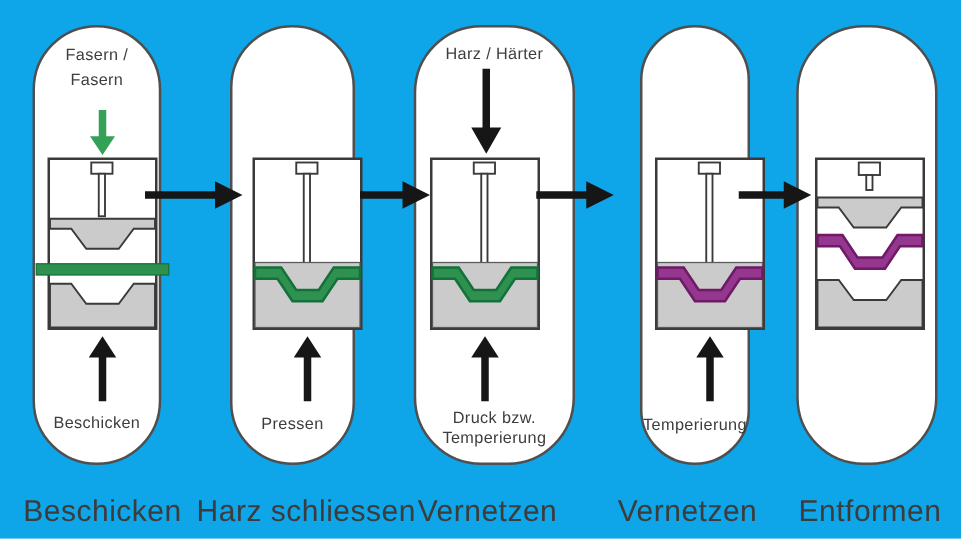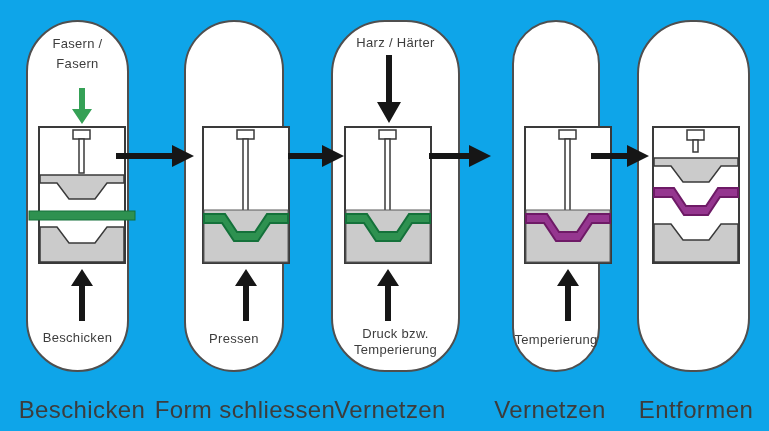--- a/index.html
+++ b/index.html
@@ -133,18 +133,18 @@
     <polygon points="0,9 34,9 34,1 56,12 34,23 34,15 0,15" fill="#161616"></polygon>
   </svg>
   <svg class="abs" style="left:429px;top:144px" width="62" height="24">
     <polygon points="0,9 40,9 40,1 62,12 40,23 40,15 0,15" fill="#161616"></polygon>
   </svg>
   <svg class="abs" style="left:591px;top:144px" width="58" height="24">
     <polygon points="0,9 36,9 36,1 58,12 36,23 36,15 0,15" fill="#161616"></polygon>
   </svg>
 
   <div class="stage-title" style="left:82px">Beschicken</div>
-  <div class="stage-title" style="left:245px">Form schliessen</div>
+  <div class="stage-title" style="left:245px">Harz schliessen</div>
   <div class="stage-title" style="left:390px">Vernetzen</div>
   <div class="stage-title" style="left:696px">Entformen</div>
   <div class="stage-title" style="left:550px">Vernetzen</div>
 
 </div>
 
 </body></html>

